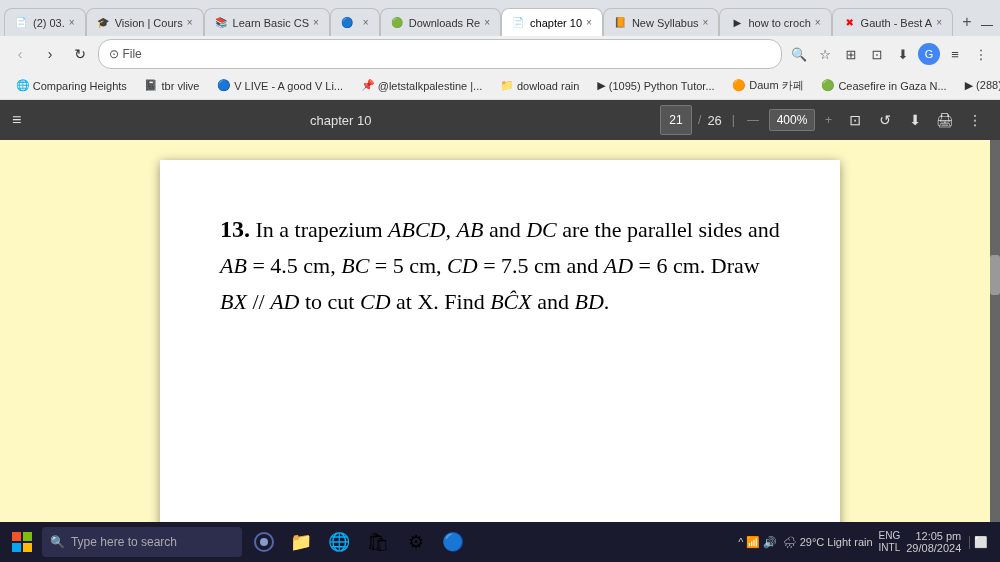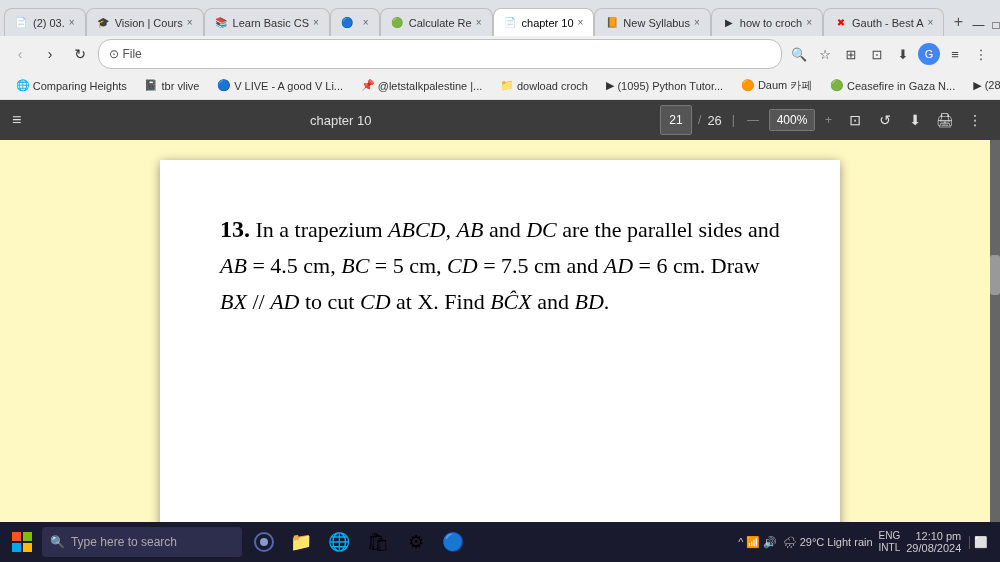--- a/index.html
+++ b/index.html
@@ -327,21 +327,21 @@
       <span class="tab-label">Learn Basic CS</span>
       <span class="tab-close">×</span>
     </div>
     <div class="tab">
       <span class="tab-favicon">🔵</span>
       <span class="tab-label"></span>
       <span class="tab-close">×</span>
     </div>
     <div class="tab">
       <span class="tab-favicon">🟢</span>
-      <span class="tab-label">Calculate Re</span>
+      <span class="tab-label">Downloads Re</span>
       <span class="tab-close">×</span>
     </div>
     <div class="tab active">
       <span class="tab-favicon">📄</span>
       <span class="tab-label">chapter 10</span>
       <span class="tab-close">×</span>
     </div>
     <div class="tab">
       <span class="tab-favicon">📙</span>
       <span class="tab-label">New Syllabus</span>
@@ -397,21 +397,21 @@
     <div class="bookmark-item">
       <span class="bookmark-icon">🔵</span>
       <span>V LIVE - A good V Li...</span>
     </div>
     <div class="bookmark-item">
       <span class="bookmark-icon">📌</span>
       <span>@letstalkpalestine |...</span>
     </div>
     <div class="bookmark-item">
       <span class="bookmark-icon">📁</span>
-      <span>dowload croch</span>
+      <span>dowload rain</span>
     </div>
     <div class="bookmark-item">
       <span class="bookmark-icon">▶</span>
       <span>(1095) Python Tutor...</span>
     </div>
     <div class="bookmark-item">
       <span class="bookmark-icon">🟠</span>
       <span>Daum 카페</span>
     </div>
     <div class="bookmark-item">
@@ -500,20 +500,20 @@
       </div>
       <div class="taskbar-weather">
         <span>🌧</span>
         <span>29°C Light rain</span>
       </div>
       <div class="lang-indicator">
         <span>ENG</span>
         <span>INTL</span>
       </div>
       <div class="taskbar-time">
-        <span>12:10 pm</span>
+        <span>12:05 pm</span>
         <span>29/08/2024</span>
       </div>
       <span style="color:#aaa; font-size:11px; padding-left:4px; border-left:1px solid #555; margin-left:2px;">⬜</span>
     </div>
   </div>
 
 </div>
 
 </body></html>

